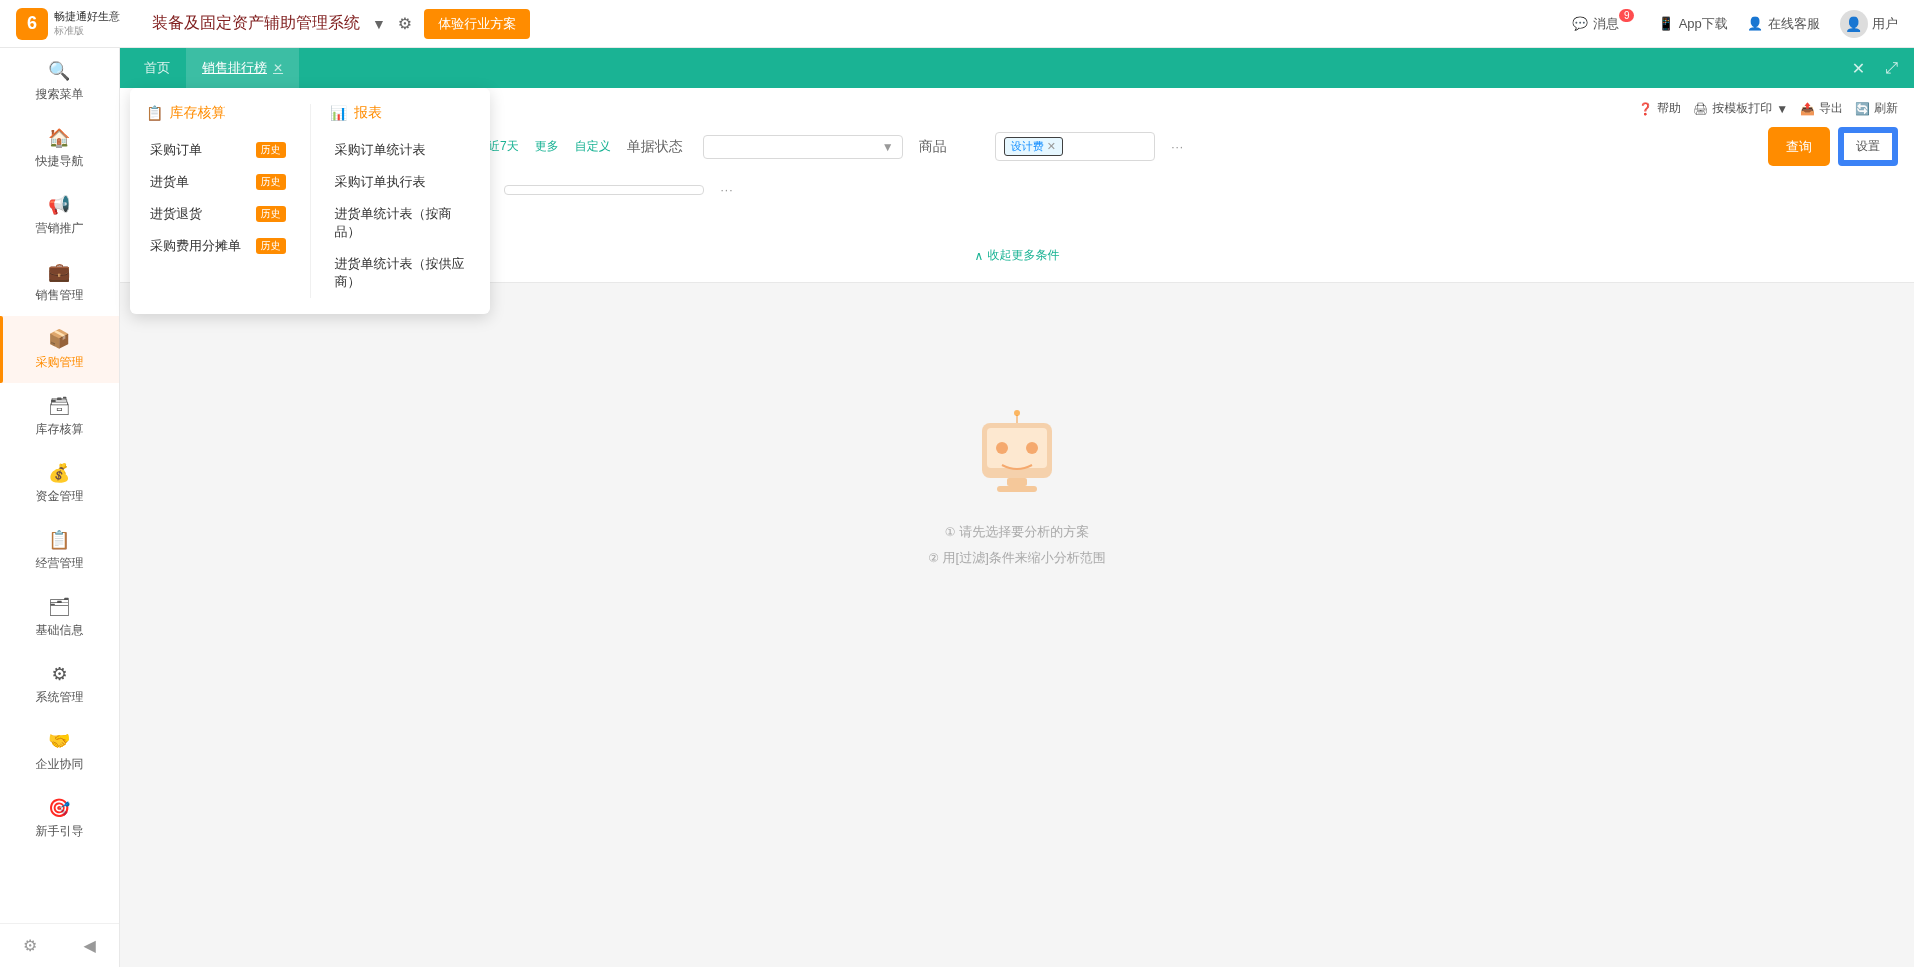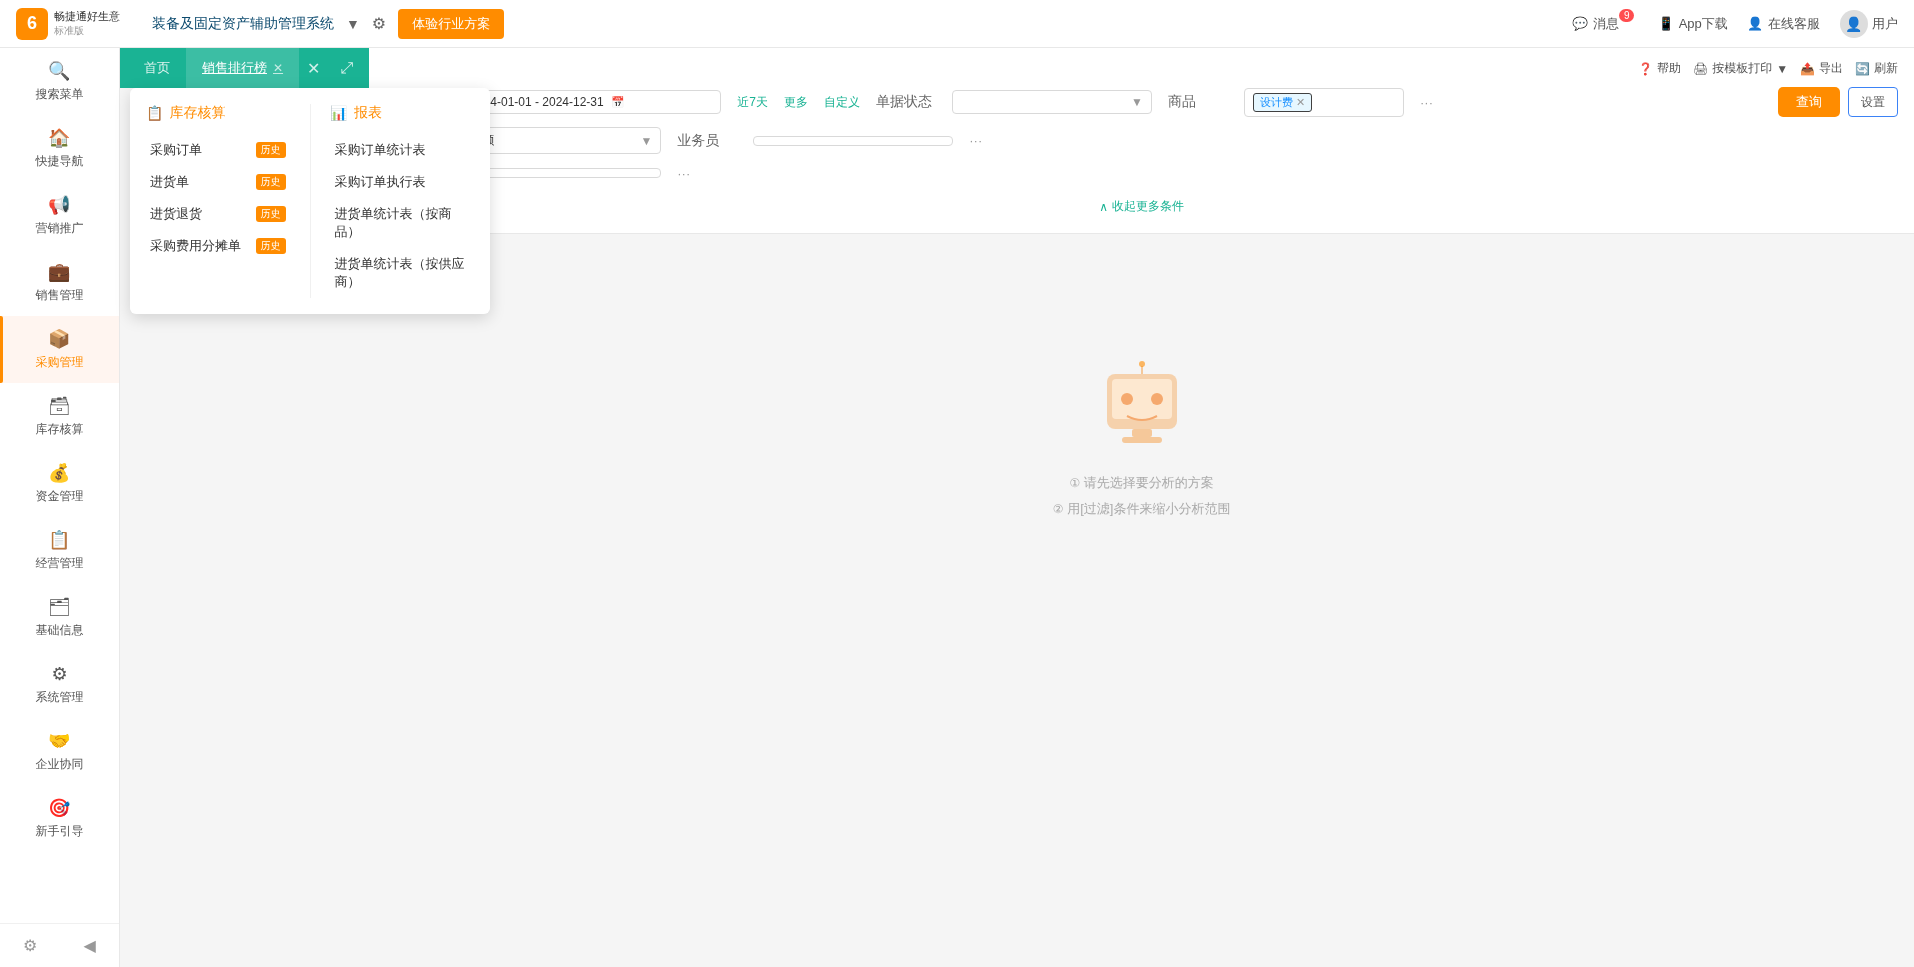--- a/index.html
+++ b/index.html
@@ -44,22 +44,22 @@
       color: #999;
     }
     .header-middle {
       flex: 1;
       display: flex;
       align-items: center;
       gap: 12px;
       padding-left: 16px;
     }
     .system-title {
-      font-size: 14px;
-      color: #0c4a6e;
+      font-size: 16px;
+      color: #7f1d1d;
     }
     .header-dropdown-btn {
       background: none;
       border: none;
       cursor: pointer;
       color: #666;
       font-size: 14px;
     }
     .settings-icon-btn {
       background: none;
@@ -169,21 +169,21 @@
       border: none;
       cursor: pointer;
       color: #999;
       font-size: 16px;
     }
 
     
     .content-area {
       flex: 1;
       display: flex;
-      flex-direction: row;
+      flex-direction: column;
       overflow: hidden;
     }
 
     
     .tab-bar {
       background: #1ab394;
       display: flex;
       align-items: center;
       height: 40px;
       padding: 0 8px;
@@ -275,21 +275,21 @@
       background: #ff8c00;
       color: white;
       border: none;
       border-radius: 5px;
       padding: 6px 18px;
       cursor: pointer;
       font-size: 13px;
     }
     .settings-btn {
       background: none;
-      border: 1px solid #3b82f6;
+      border: 6px solid #3b82f6;
       border-radius: 4px;
       padding: 5px 12px;
       cursor: pointer;
       font-size: 12px;
       color: #555;
     }
     .tag {
       background: #e6f7ff;
       color: #1890ff;
       border: 1px solid #404040;

